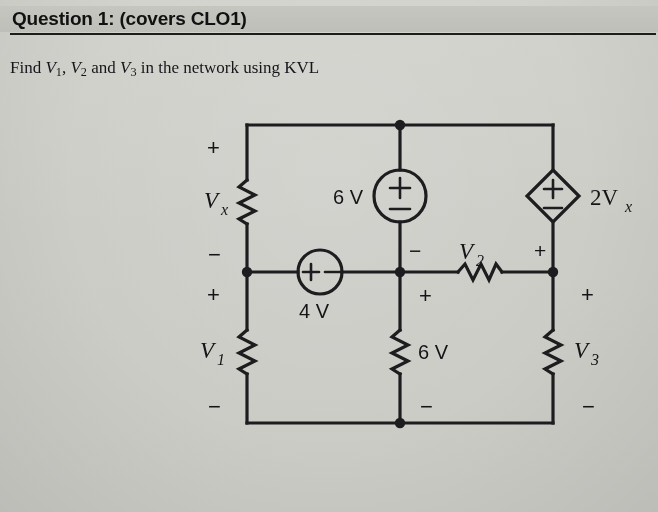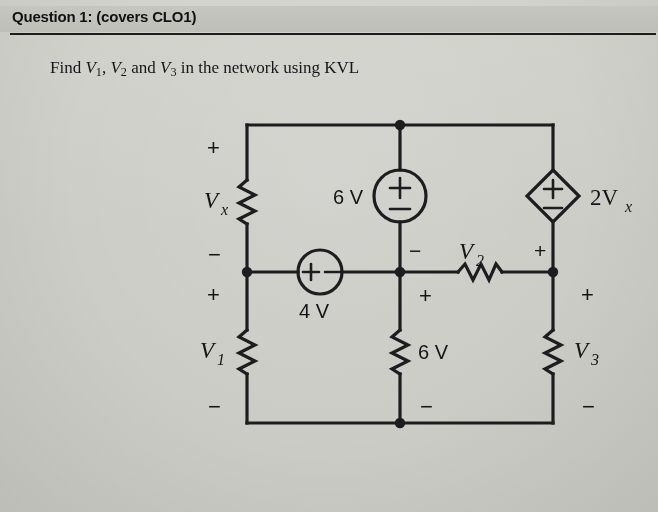--- a/index.html
+++ b/index.html
@@ -42,21 +42,21 @@
     width: 658px;
     height: 26px;
     background: linear-gradient(180deg, #c6c6c1 0%, #bfbfba 100%);
   }
   #question-title {
     position: absolute;
     left: 12px;
     top: 8px;
     font-family: "Liberation Sans", sans-serif;
     font-weight: bold;
-    font-size: 15px;
+    font-size: 19px;
     letter-spacing: -0.2px;
     white-space: nowrap;
     color: #111;
   }
   #title-underline {
     position: absolute;
     left: 10px;
     top: 33px;
     width: 646px;
     height: 2px;
@@ -65,21 +65,20 @@
 
   
   #prompt {
     position: absolute;
     left: 10px;
     top: 58px;
     font-family: "Liberation Serif", serif;
     font-size: 17px;
     color: #16161a;
     white-space: nowrap;
-    margin-left: 40px;
   }
   .ital { font-style: italic; }
   .sub {
     font-size: 0.72em;
     vertical-align: -0.28em;
     font-style: normal;
   }
 
   
   #circuit {

